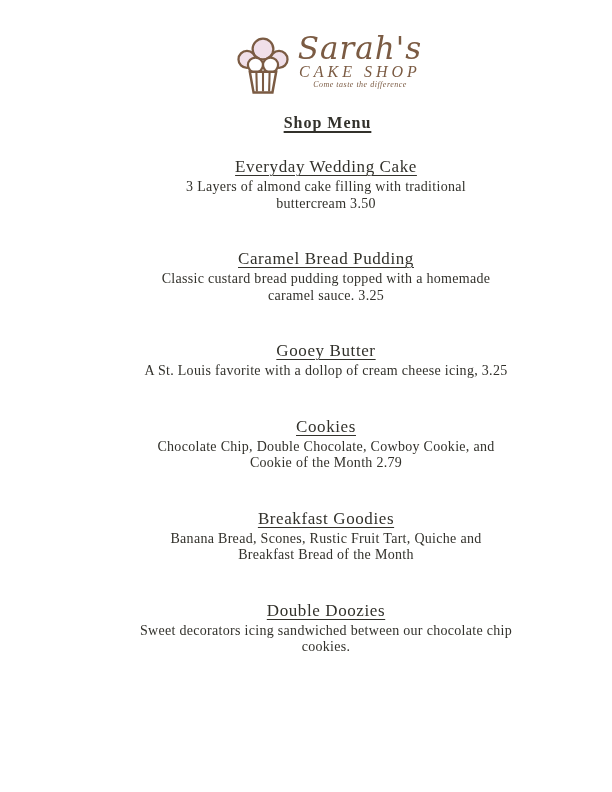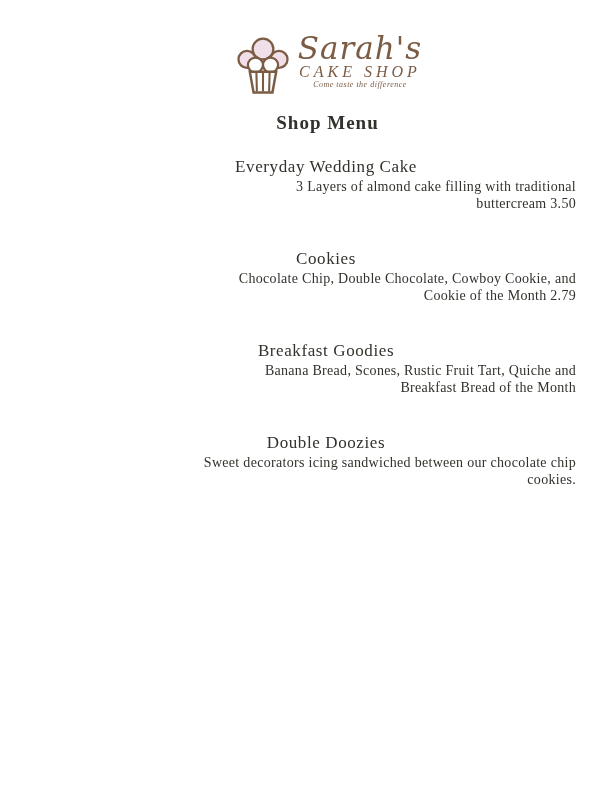--- a/index.html
+++ b/index.html
@@ -60,47 +60,48 @@
     font-style: italic;
     font-size: 8px;
     line-height: 9px;
     color: var(--brand-brown);
     letter-spacing: 0.5px;
   }
 
   
   .page-title {
     margin: 11px 0 0 3px;
-    font-size: 19px;
+    font-size: 16px;
     line-height: 26px;
     font-weight: bold;
     letter-spacing: 1px;
+    text-decoration: underline;
     text-underline-offset: 3px;
     text-decoration-thickness: 1.5px;
   }
 
   
   .menu { margin-top: 21px; }
   .menu-item { margin: 0 auto 37px auto; width: 500px; }
   .item-name {
     margin: 0 0 2px 0;
     font-size: 17px;
     line-height: 20px;
     font-weight: normal;
     letter-spacing: 0.6px;
+    text-decoration: underline;
     text-underline-offset: 2.5px;
     text-decoration-thickness: 1px;
   }
   .item-desc {
     margin: 0;
     font-size: 14px;
     line-height: 16.5px;
     letter-spacing: 0.3px;
     white-space: pre-line;
-    text-align: right;
   }
 </style>
 </head>
 <body>
 
 <div class="page">
 
   <header class="logo">
     <svg class="cupcake" viewBox="0 0 70 64" aria-hidden="true">
 
@@ -125,21 +126,30 @@
 
   <h1 class="page-title">Shop Menu</h1>
 
   <main class="menu">
   <section class="menu-item">
     <h2 class="item-name">Everyday Wedding Cake</h2>
     <p class="item-desc">3 Layers of almond cake filling with traditional
 buttercream 3.50</p>
   </section>
 
+  <section class="menu-item">
+    <h2 class="item-name">Caramel Bread Pudding</h2>
+    <p class="item-desc">Classic custard bread pudding topped with a homemade
+caramel sauce. 3.25</p>
+  </section>
 
+  <section class="menu-item">
+    <h2 class="item-name">Gooey Butter</h2>
+    <p class="item-desc">A St. Louis favorite with a dollop of cream cheese icing, 3.25</p>
+  </section>
 
 
   <section class="menu-item">
     <h2 class="item-name">Cookies</h2>
     <p class="item-desc">Chocolate Chip, Double Chocolate, Cowboy Cookie, and
 Cookie of the Month 2.79</p>
   </section>
 
   <section class="menu-item">
     <h2 class="item-name">Breakfast Goodies</h2>

